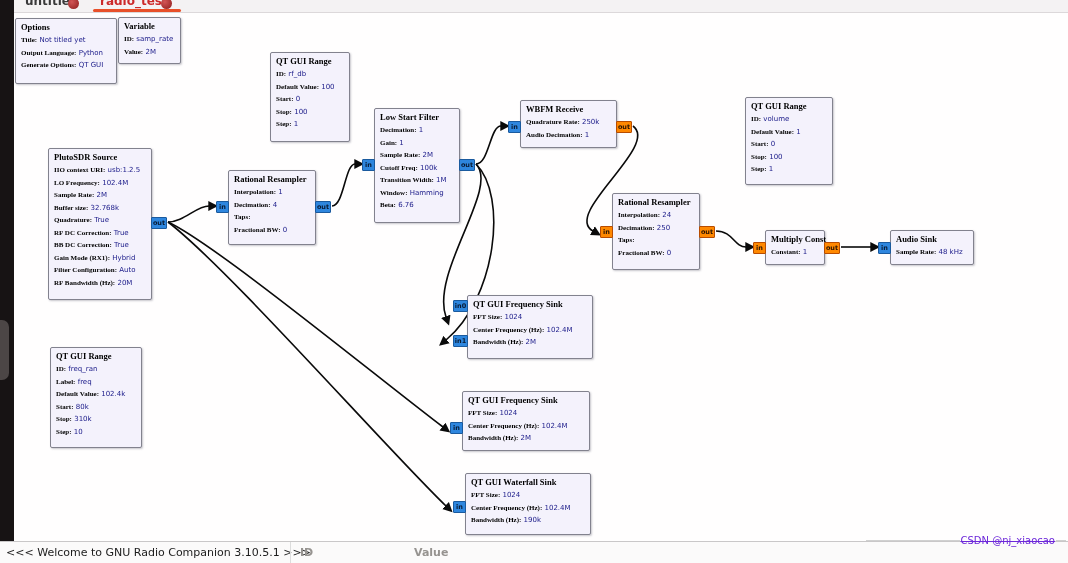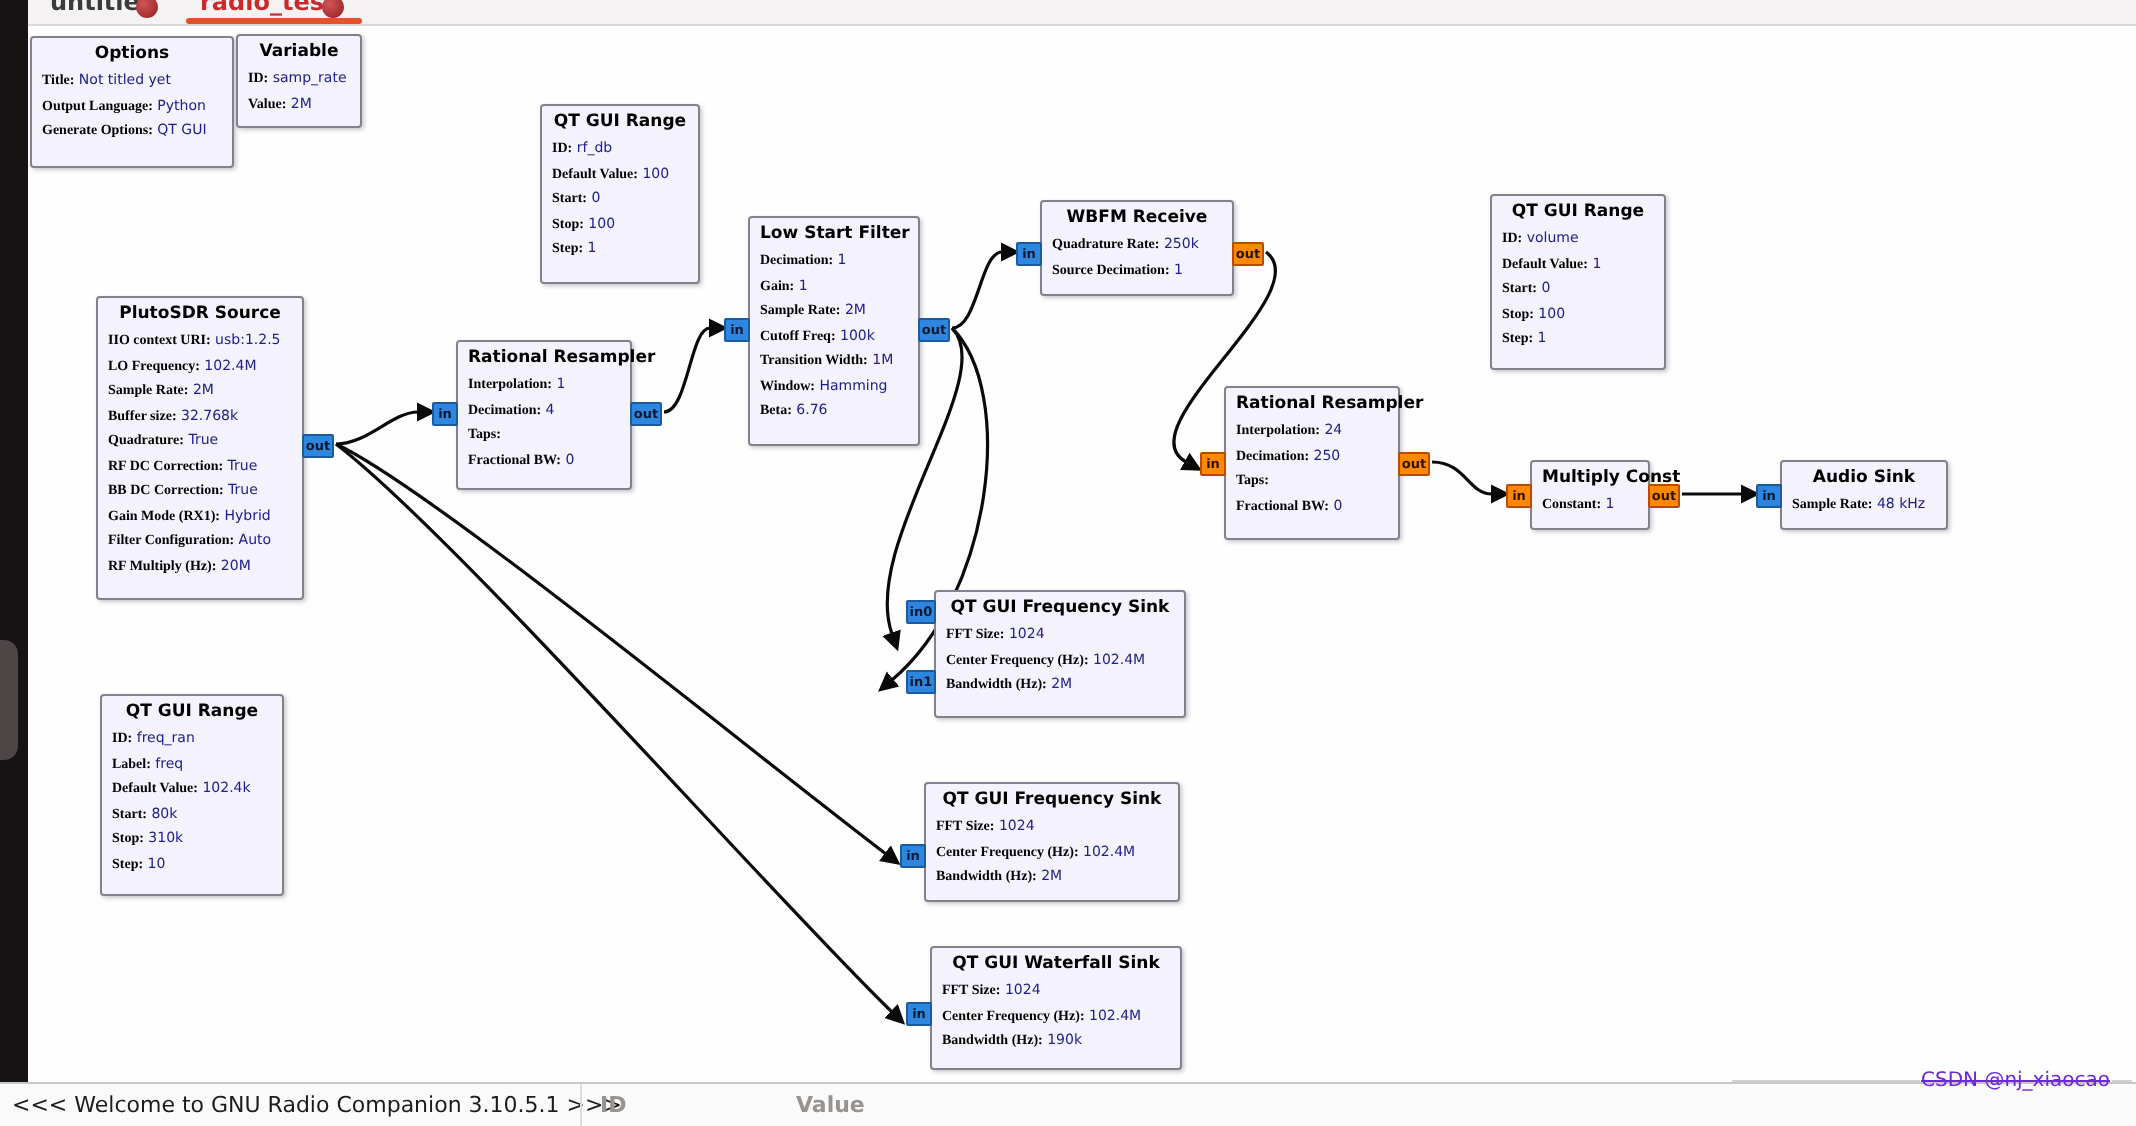--- a/index.html
+++ b/index.html
@@ -21,34 +21,34 @@
   .dot1{left:54px;} .dot2{left:147px;}
   .tab-underline{position:absolute;left:79px;top:9px;width:88px;height:3px;background:#e8502a;border-radius:2px;}
   
   .canvas{position:absolute;left:14px;top:12px;right:0;height:528px;background:#fffefe;border-top:1px solid #dcd8da;}
   
   svg.wires{position:absolute;left:0;top:0;width:1068px;height:563px;pointer-events:none;}
   svg.wires path{pointer-events:stroke;}
   
   .block{position:absolute;background:#f4f2fc;border:1.5px solid #82828e;border-radius:2px;
     box-shadow:1px 1px 2px rgba(70,70,90,.3);box-sizing:border-box;padding:3px 5px 2px 5px;}
-  .btitle{font-size:8.5px;font-weight:bold;color:#000;text-align:center;white-space:nowrap;margin-bottom:2px;}
+  .btitle{font-size:8.5px;font-weight:bold;color:#000;text-align:left;white-space:nowrap;margin-bottom:2px;font-family:Liberation Serif, serif;}
   .prow{font-size:7px;line-height:12.5px;white-space:nowrap;}
   .plabel{font-weight:bold;color:#000;font-family:Liberation Serif, serif;}
   .pvalue{color:#20208c;}
   .port{position:absolute;height:12px;display:flex;align-items:center;justify-content:center;
     font-size:6.5px;font-weight:bold;box-sizing:border-box;border:1px solid;border-radius:1px;}
   .pc{background:var(--cplx);border-color:#1a5a9e;color:#081a33;}
   .pf{background:var(--flt);border-color:#b84c00;color:#2b1300;}
   
   .statusbar{position:absolute;left:0;right:0;top:541px;height:22px;background:#fbfafa;border-top:1px solid #c9c7c8;}
   .statusmsg{position:absolute;left:6px;top:4px;font-size:11px;color:#1c1c1c;white-space:nowrap;}
   .statusdiv{position:absolute;left:290px;top:0;width:1px;height:22px;background:#dcdcdc;}
   .colhdr{position:absolute;top:4px;font-size:11px;font-weight:600;color:#969390;}
-  .col-id{left:300px;} .col-value{left:398px;}
+  .col-id{left:300px;} .col-value{left:414px;}
   
   .wm{position:absolute;left:866px;top:535px;width:200px;display:flex;align-items:center;}
   .wm .line{height:1px;background:#d0d0d0;}
   .wm .l1{flex:1;} .wm .l2{width:10px;}
   .wmtext{font-size:10px;color:#6d28d9;text-decoration:line-through;white-space:nowrap;padding:0 1px;}
 </style>
 </head>
 <body>
 
 <div class="dock">
@@ -118,21 +118,21 @@
   <div class="bparams">
       <div class="prow"><span class="plabel">IIO context URI:</span><span class="pvalue">&nbsp;usb:1.2.5</span></div>
       <div class="prow"><span class="plabel">LO Frequency:</span><span class="pvalue">&nbsp;102.4M</span></div>
       <div class="prow"><span class="plabel">Sample Rate:</span><span class="pvalue">&nbsp;2M</span></div>
       <div class="prow"><span class="plabel">Buffer size:</span><span class="pvalue">&nbsp;32.768k</span></div>
       <div class="prow"><span class="plabel">Quadrature:</span><span class="pvalue">&nbsp;True</span></div>
       <div class="prow"><span class="plabel">RF DC Correction:</span><span class="pvalue">&nbsp;True</span></div>
       <div class="prow"><span class="plabel">BB DC Correction:</span><span class="pvalue">&nbsp;True</span></div>
       <div class="prow"><span class="plabel">Gain Mode (RX1):</span><span class="pvalue">&nbsp;Hybrid</span></div>
       <div class="prow"><span class="plabel">Filter Configuration:</span><span class="pvalue">&nbsp;Auto</span></div>
-      <div class="prow"><span class="plabel">RF Multiply (Hz):</span><span class="pvalue">&nbsp;20M</span></div>
+      <div class="prow"><span class="plabel">RF Bandwidth (Hz):</span><span class="pvalue">&nbsp;20M</span></div>
     </div>
   <div class="port pc" style="right:-16px;top:68px;width:16px">out</div>
 </div>
 
 <div class="block" style="left:228px;top:170px;width:88px;height:75px">
   <div class="btitle">Rational Resampler</div>
   <div class="bparams">
       <div class="prow"><span class="plabel">Interpolation:</span><span class="pvalue">&nbsp;1</span></div>
       <div class="prow"><span class="plabel">Decimation:</span><span class="pvalue">&nbsp;4</span></div>
       <div class="prow"><span class="plabel">Taps:</span></div>
@@ -154,21 +154,21 @@
       <div class="prow"><span class="plabel">Beta:</span><span class="pvalue">&nbsp;6.76</span></div>
     </div>
   <div class="port pc" style="left:-13px;top:50px;width:13px">in</div>
   <div class="port pc" style="right:-16px;top:50px;width:16px">out</div>
 </div>
 
 <div class="block" style="left:520px;top:100px;width:97px;height:48px">
   <div class="btitle">WBFM Receive</div>
   <div class="bparams">
       <div class="prow"><span class="plabel">Quadrature Rate:</span><span class="pvalue">&nbsp;250k</span></div>
-      <div class="prow"><span class="plabel">Source Decimation:</span><span class="pvalue">&nbsp;1</span></div>
+      <div class="prow"><span class="plabel">Audio Decimation:</span><span class="pvalue">&nbsp;1</span></div>
     </div>
   <div class="port pc" style="left:-13px;top:20px;width:13px">in</div>
   <div class="port pf" style="right:-16px;top:20px;width:16px">out</div>
 </div>
 
 <div class="block" style="left:745px;top:97px;width:88px;height:88px">
   <div class="btitle">QT GUI Range</div>
   <div class="bparams">
       <div class="prow"><span class="plabel">ID:</span><span class="pvalue">&nbsp;volume</span></div>
       <div class="prow"><span class="plabel">Default Value:</span><span class="pvalue">&nbsp;1</span></div>

